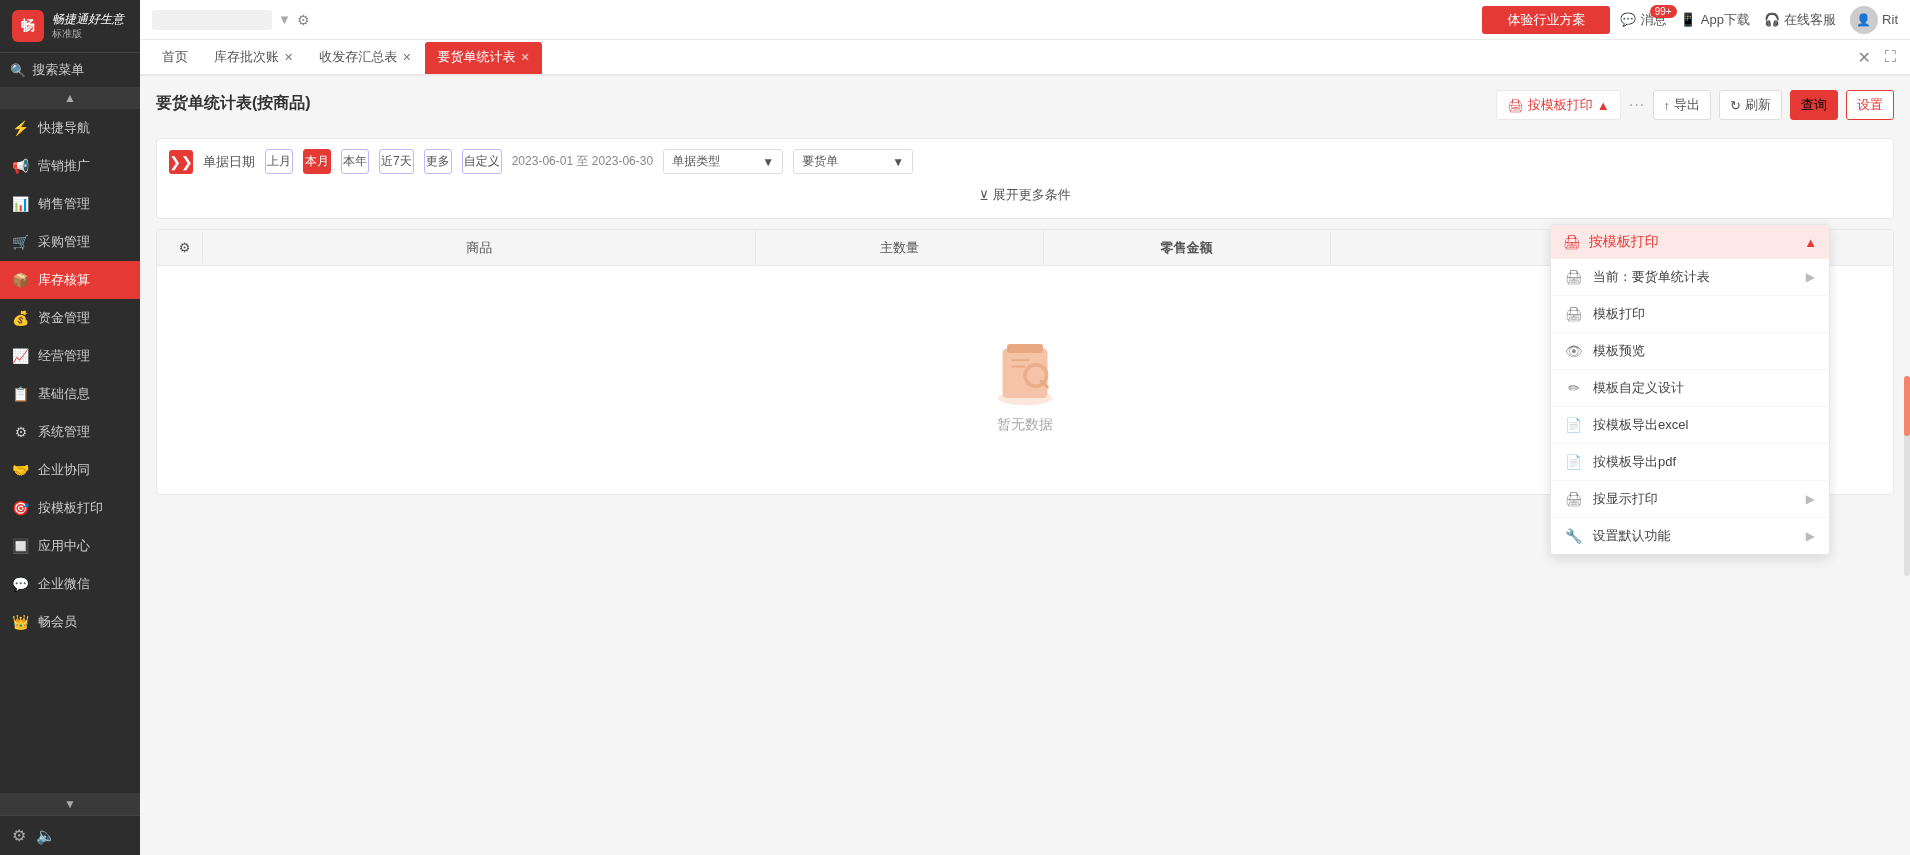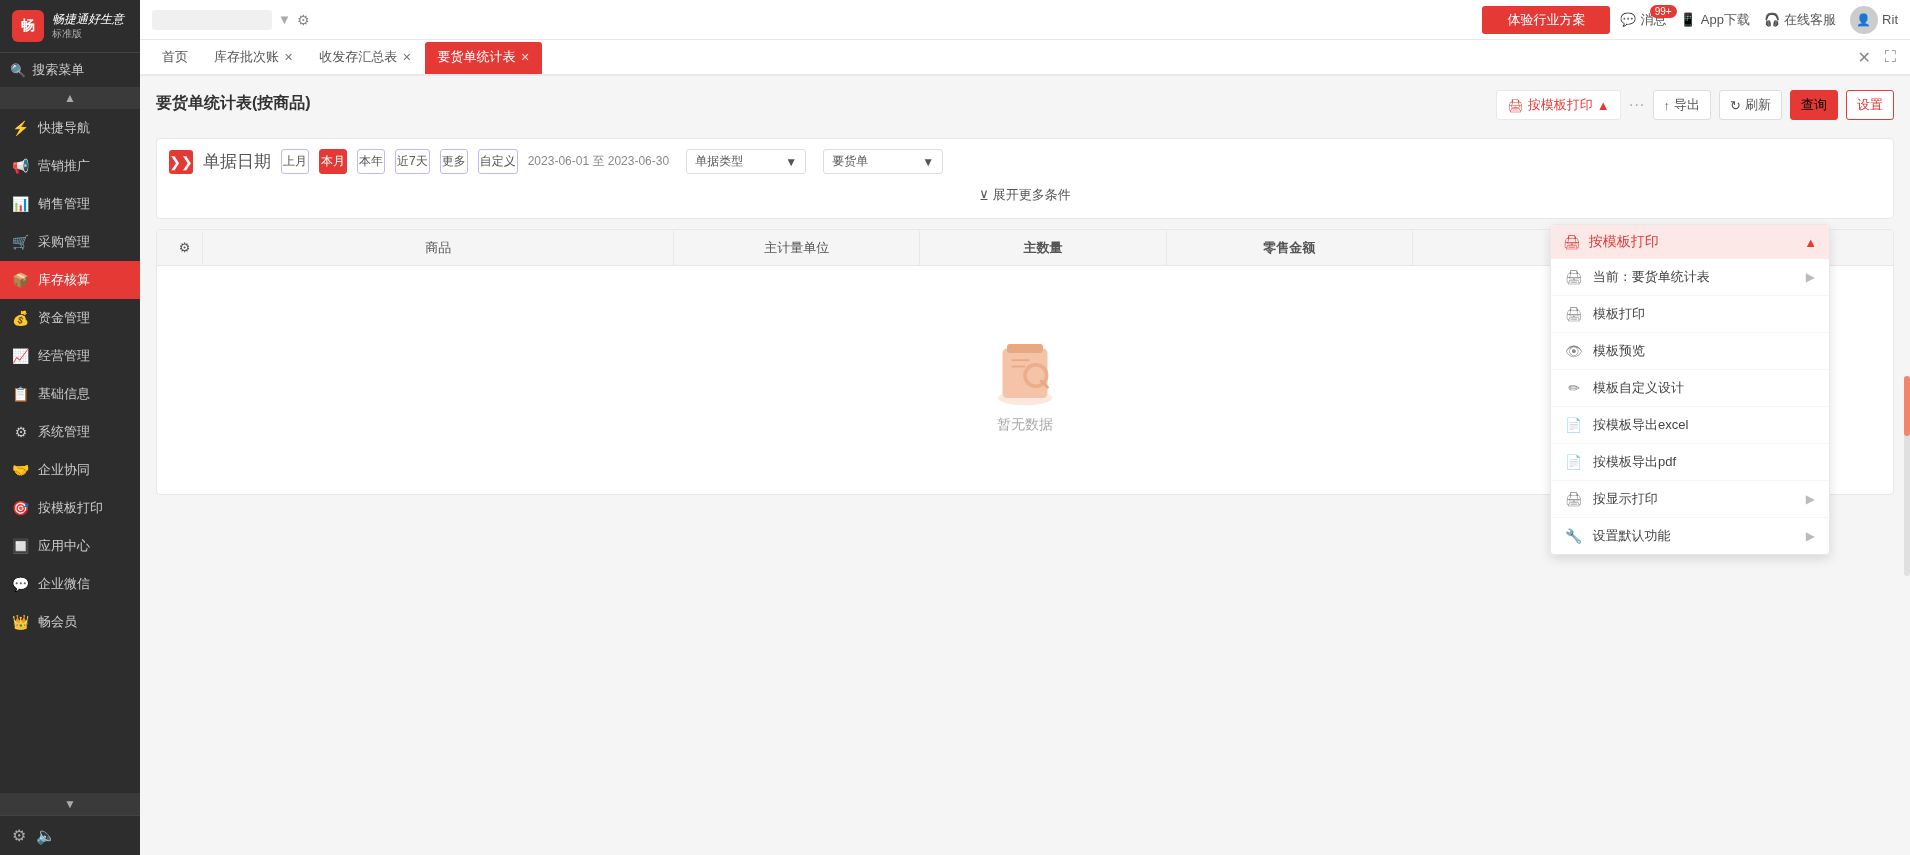--- a/index.html
+++ b/index.html
@@ -193,21 +193,21 @@
       background: #e53935;
       color: #fff;
       border: none;
       border-radius: 3px;
       width: 24px; height: 24px;
       cursor: pointer;
       font-size: 14px;
       display: flex; align-items: center; justify-content: center;
       flex-shrink: 0;
     }
-    .filter-label { color: #555; font-size: 17px; }
+    .filter-label { color: #555; font-size: 13px; }
     .date-btn {
       padding: 3px 1px;
       border: 1px solid #c4b5fd;
       background: #fff;
       border-radius: 3px;
       cursor: pointer;
       font-size: 12px;
       color: #555;
     }
     .date-btn.active-month {
@@ -220,21 +220,20 @@
     }
     .filter-select {
       display: flex; align-items: center; gap: 0;
       border: 1px solid #ddd;
       border-radius: 3px;
       padding: 3px 8px;
       background: #fff;
       cursor: pointer;
       font-size: 12px; color: #555;
       min-width: 120px;
-      margin-left: 7px;
     }
     .filter-more-row {
       display: flex;
       justify-content: center;
       margin-top: 8px;
     }
     .expand-btn {
       display: flex; align-items: center; gap: 4px;
       cursor: pointer; color: #555; font-size: 13px;
       border: none; background: none;
@@ -260,21 +259,21 @@
       padding: 8px 10px;
       font-size: 13px;
       color: #555;
       border-right: 1px solid #e8e8e8;
       text-align: center;
     }
     .table-col:last-child { border-right: none; }
     .col-gear { width: 36px; }
     .col-product { flex: 2; }
     .col-unit { flex: 1; }
-    .col-qty { flex: 1; font-weight: bold; }
+    .col-qty { flex: 1; }
     .col-amount { flex: 1; font-weight: bold; }
     .col-extra { flex: 2; }
 
     
     .empty-state {
       display: flex;
       flex-direction: column;
       align-items: center;
       justify-content: center;
       padding: 60px 20px;
@@ -569,21 +568,20 @@
           <span>⊻</span>
           <span>展开更多条件</span>
         </button>
       </div>
     </div>
 
     <div class="table-container">
       <div class="table-header">
         <div class="table-col col-gear">⚙</div>
         <div class="table-col col-product">商品</div>
-        <div class="table-col col-unit">主计量单位</div>
         <div class="table-col col-qty">主数量</div>
         <div class="table-col col-amount">零售金额</div>
         <div class="table-col col-extra"></div>
       </div>
 
       <div class="empty-state">
         <svg class="empty-icon-svg" viewBox="0 0 100 100" xmlns="http://www.w3.org/2000/svg">
           <ellipse cx="50" cy="80" rx="30" ry="8" fill="#f5c4a8" opacity="0.4"></ellipse>
           <rect x="25" y="25" width="50" height="55" rx="5" fill="#f5c4a8"></rect>
           <rect x="30" y="20" width="40" height="10" rx="3" fill="#e8a882"></rect>

